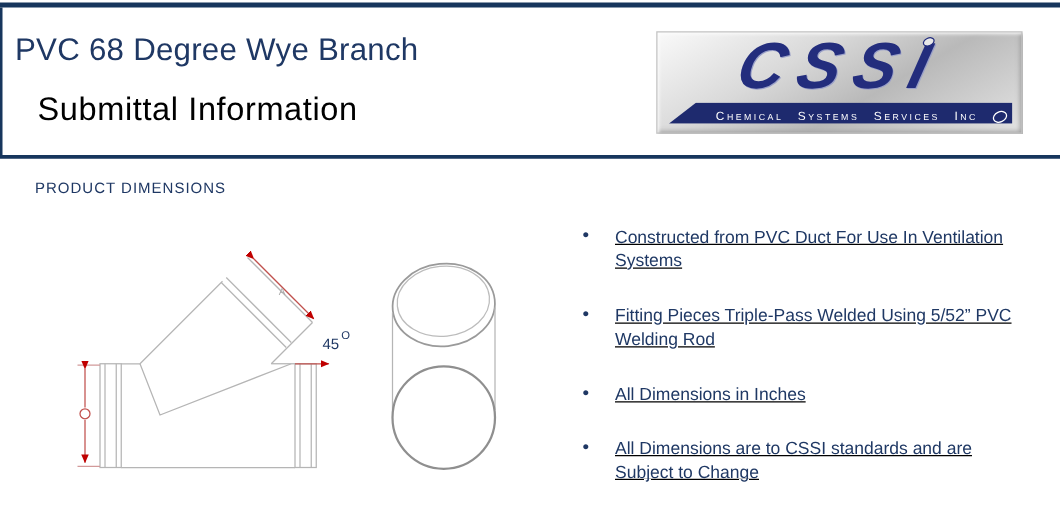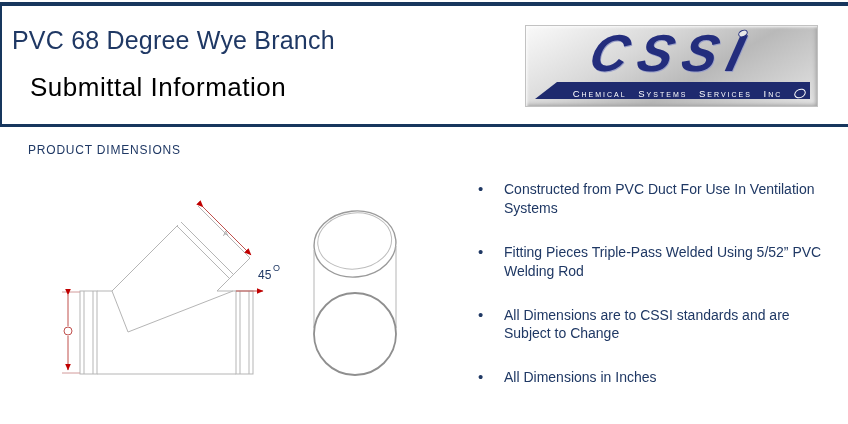--- a/index.html
+++ b/index.html
@@ -55,21 +55,21 @@
     border:1.5px solid #232d7d; border-radius:50%; background:#e8e8e8;
     transform:rotate(-25deg);
   }
 
   .section-title {
     position:absolute; left:28px; top:143px; font-size:12px; color:#1f3864;
     letter-spacing:0.8px;
   }
 
   
-  .bullets { position:absolute; left:476px; top:180px; width:348px; list-style:none; }
+  .bullets { position:absolute; left:464px; top:180px; width:348px; list-style:none;text-decoration:underline; }
   .bullets li {
     position:relative; padding-left:28px; margin-bottom:25px;
     font-size:14px; line-height:1.35; color:#1f3864;
   }
   .bullets li::before {
     content:"•"; position:absolute; left:2px; top:-1px; color:#1f3864; font-size:15px;
   }
 
   .drawing { position:absolute; left:30px; top:180px; }
 </style>
@@ -152,17 +152,17 @@
       </g>
       <line x1="314" y1="250" x2="314" y2="328" stroke="#b5b5b5" stroke-width="1"></line>
       <line x1="396" y1="246" x2="396" y2="328" stroke="#b5b5b5" stroke-width="1"></line>
       <circle cx="355" cy="334" r="41" stroke="#8f8f8f" stroke-width="1.8"></circle>
     </g>
   </svg>
 
   <ul class="bullets">
     <li>Constructed from PVC Duct For Use In Ventilation Systems</li>
     <li>Fitting Pieces Triple-Pass Welded Using 5/52” PVC Welding Rod</li>
+    <li>All Dimensions in Inches</li>
     <li>All Dimensions are to CSSI standards and are Subject to Change</li>
-    <li>All Dimensions in Inches</li>
   </ul>
 
 </div>
 
 </body></html>

